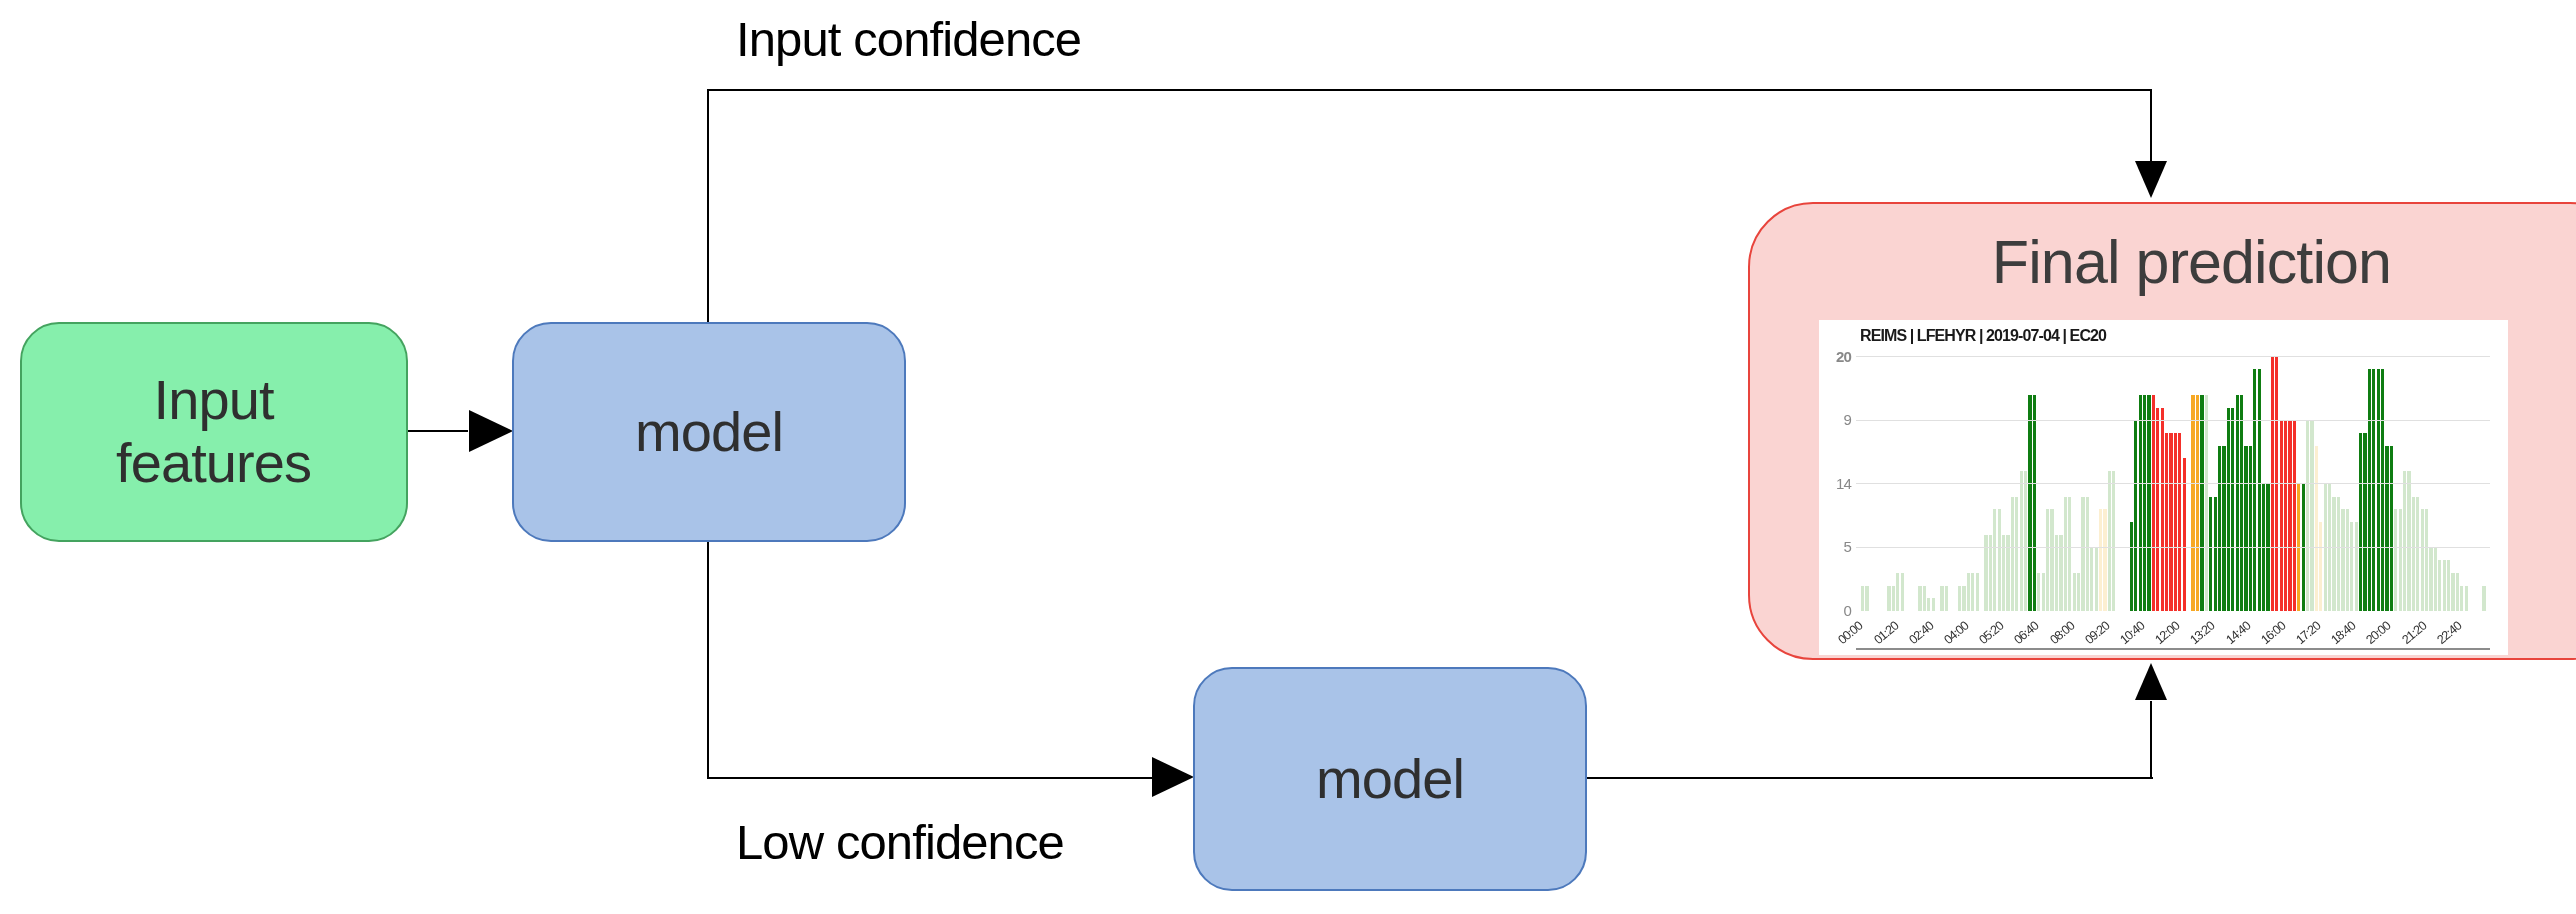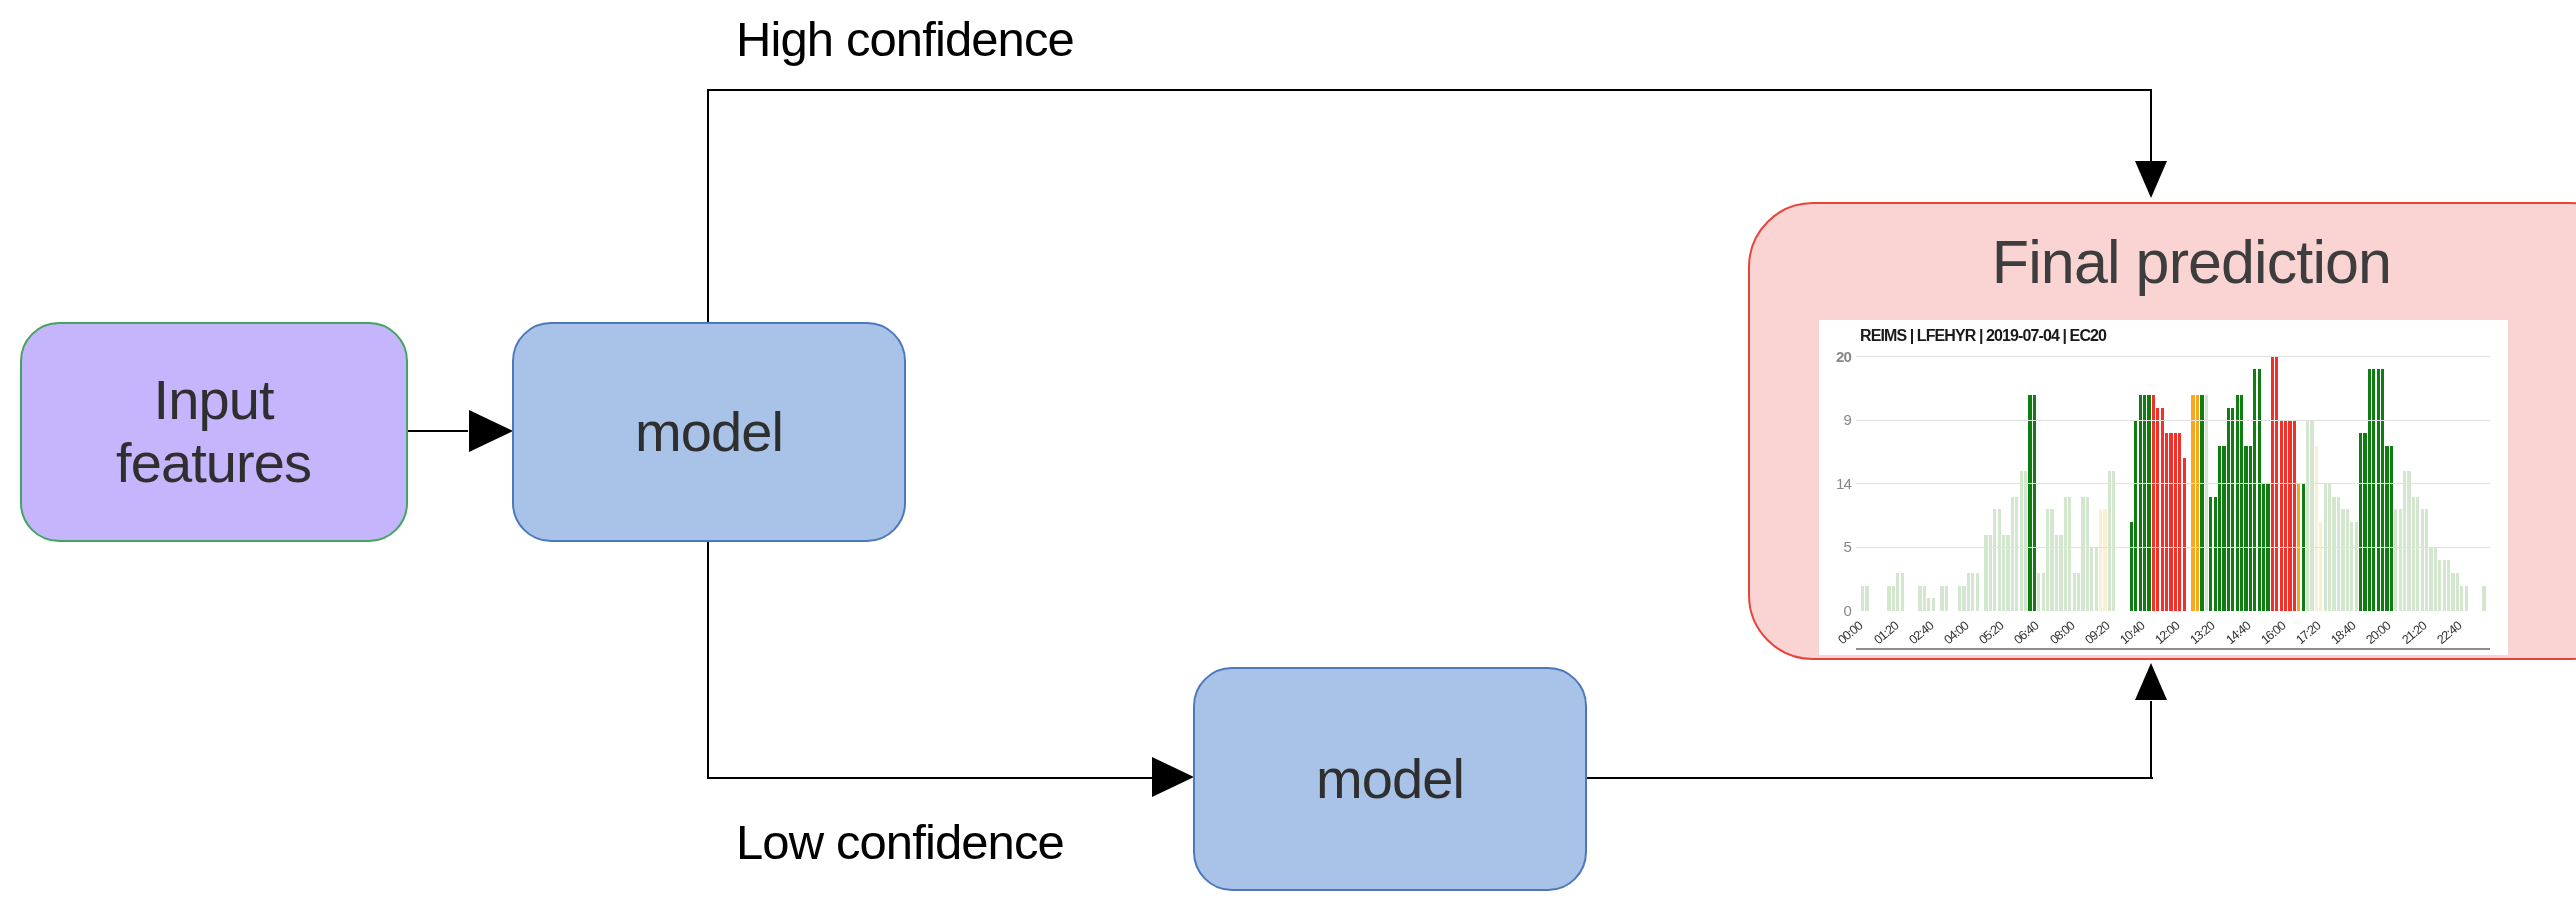--- a/index.html
+++ b/index.html
@@ -46,24 +46,24 @@
 <div class="tri" style="left:2135px;top:161px;border-left:16px solid transparent;border-right:16px solid transparent;border-top:37px solid #000;"></div>
 
 <div class="seg" style="left:707px;top:542px;width:1.9px;height:237px;"></div>
 <div class="seg" style="left:707px;top:777px;width:445px;height:1.9px;"></div>
 <div class="tri" style="left:1152px;top:757px;border-top:20.5px solid transparent;border-bottom:20.5px solid transparent;border-left:42px solid #000;"></div>
 
 <div class="seg" style="left:1587px;top:777px;width:566px;height:1.9px;"></div>
 <div class="seg" style="left:2150px;top:701px;width:1.9px;height:78px;"></div>
 <div class="tri" style="left:2135px;top:663px;border-left:16px solid transparent;border-right:16px solid transparent;border-bottom:37px solid #000;"></div>
 
-<div class="edge-label" style="left:736px;top:11.2px;">High confidence</div>
+<div class="edge-label" style="left:736px;top:11.2px;">Input confidence</div>
 <div class="edge-label" style="left:736px;top:814px;">Low confidence</div>
 
-<div class="node" id="node-input" style="background: #c4b5fd; border-color: rgb(68, 163, 95);">
+<div class="node" id="node-input" style="background: #86efac; border-color: rgb(68, 163, 95);">
   <span>Input</span>
   <span>features</span>
 </div>
 
 <div class="node" id="node-rnn" style="background: rgb(169, 195, 232); border-color: rgb(77, 121, 188);">
   <span>model</span>
 </div>
 
 <div class="node" id="node-cnn" style="background: rgb(169, 195, 232); border-color: rgb(77, 121, 188);">
   <span>model</span>

